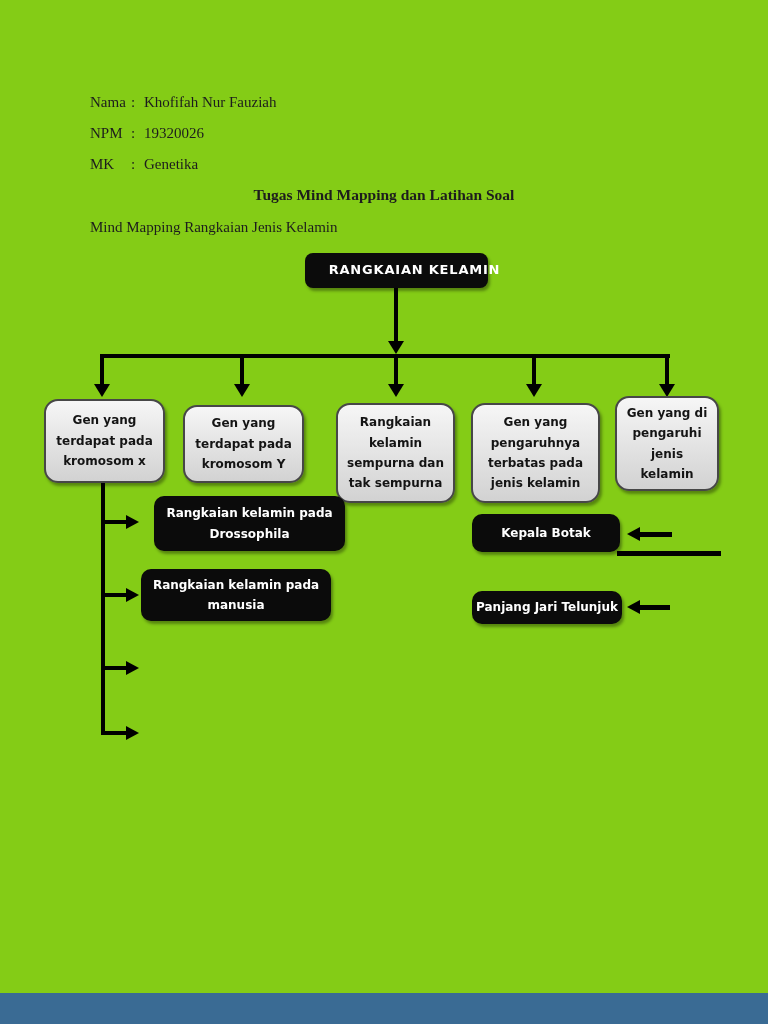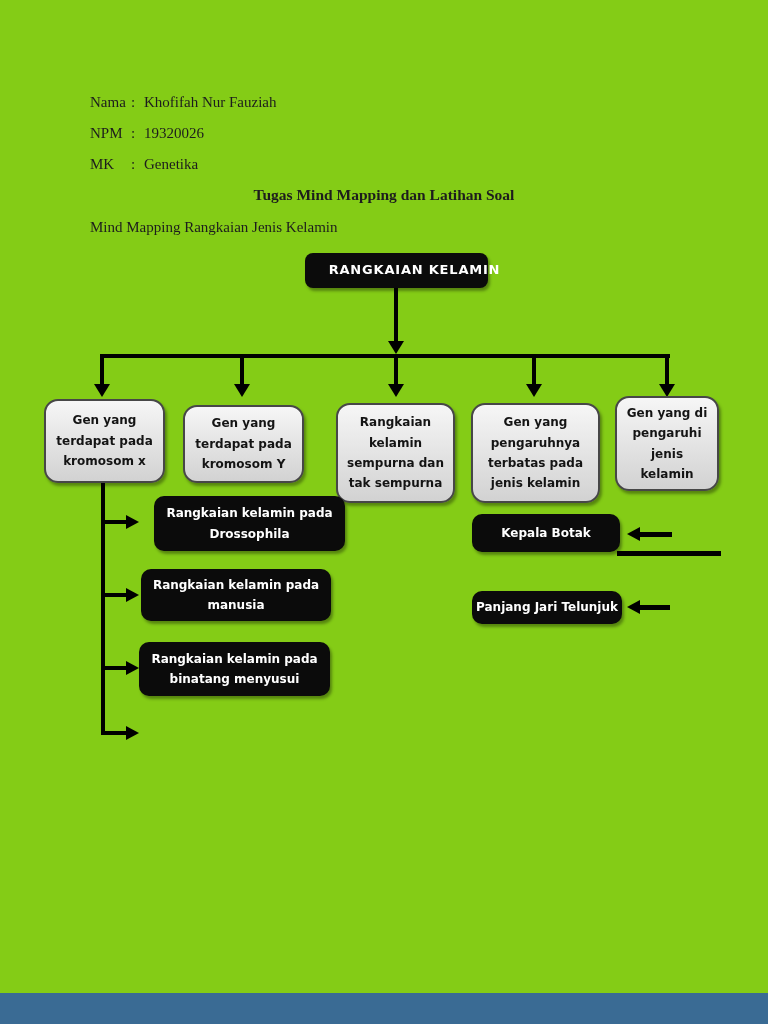--- a/index.html
+++ b/index.html
@@ -113,21 +113,20 @@
   <div class="ah-right" style="left:126px;top:515px;"></div>
   <div class="line" style="left:103px;top:593px;width:24px;height:4px;"></div>
   <div class="ah-right" style="left:126px;top:588px;"></div>
   <div class="line" style="left:103px;top:666px;width:24px;height:4px;"></div>
   <div class="ah-right" style="left:126px;top:661px;"></div>
   <div class="line" style="left:103px;top:731px;width:24px;height:4px;"></div>
   <div class="ah-right" style="left:126px;top:726px;"></div>
 
   <div class="node bnode" style="left:154px;top:496px;width:191px;height:55px;">Rangkaian kelamin pada Drossophila</div>
   <div class="node bnode" style="left:141px;top:569px;width:190px;height:52px;">Rangkaian kelamin pada manusia</div>
-  <div class="node bnode" style="left:139px;top:642px;width:191px;height:54px;">Rangkaian kelamin pada binatang menyusui</div>
 
   <div class="node bnode nowrap" style="left:472px;top:514px;width:148px;height:38px;">Kepala Botak</div>
   <div class="ah-left" style="left:627px;top:527px;"></div>
   <div class="line" style="left:639px;top:532px;width:33px;height:5px;"></div>
   <div class="line" style="left:617px;top:551px;width:104px;height:5px;"></div>
 
   <div class="node bnode nowrap" style="left:472px;top:591px;width:150px;height:33px;">Panjang Jari Telunjuk</div>
   <div class="ah-left" style="left:627px;top:600px;"></div>
   <div class="line" style="left:639px;top:605px;width:31px;height:5px;"></div>
 

